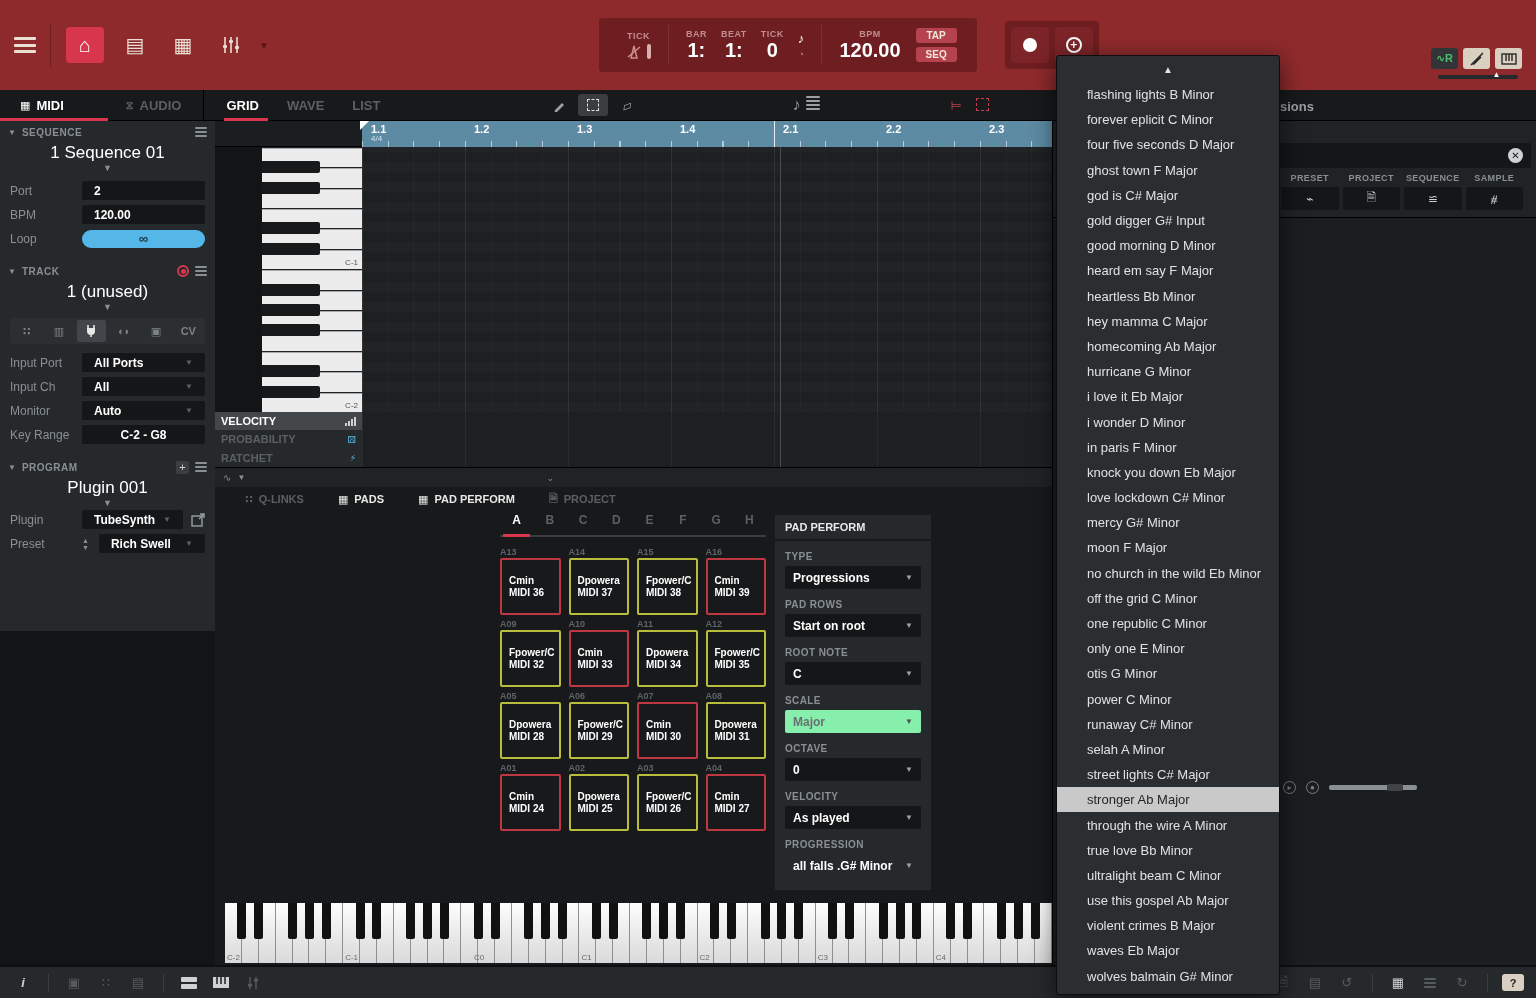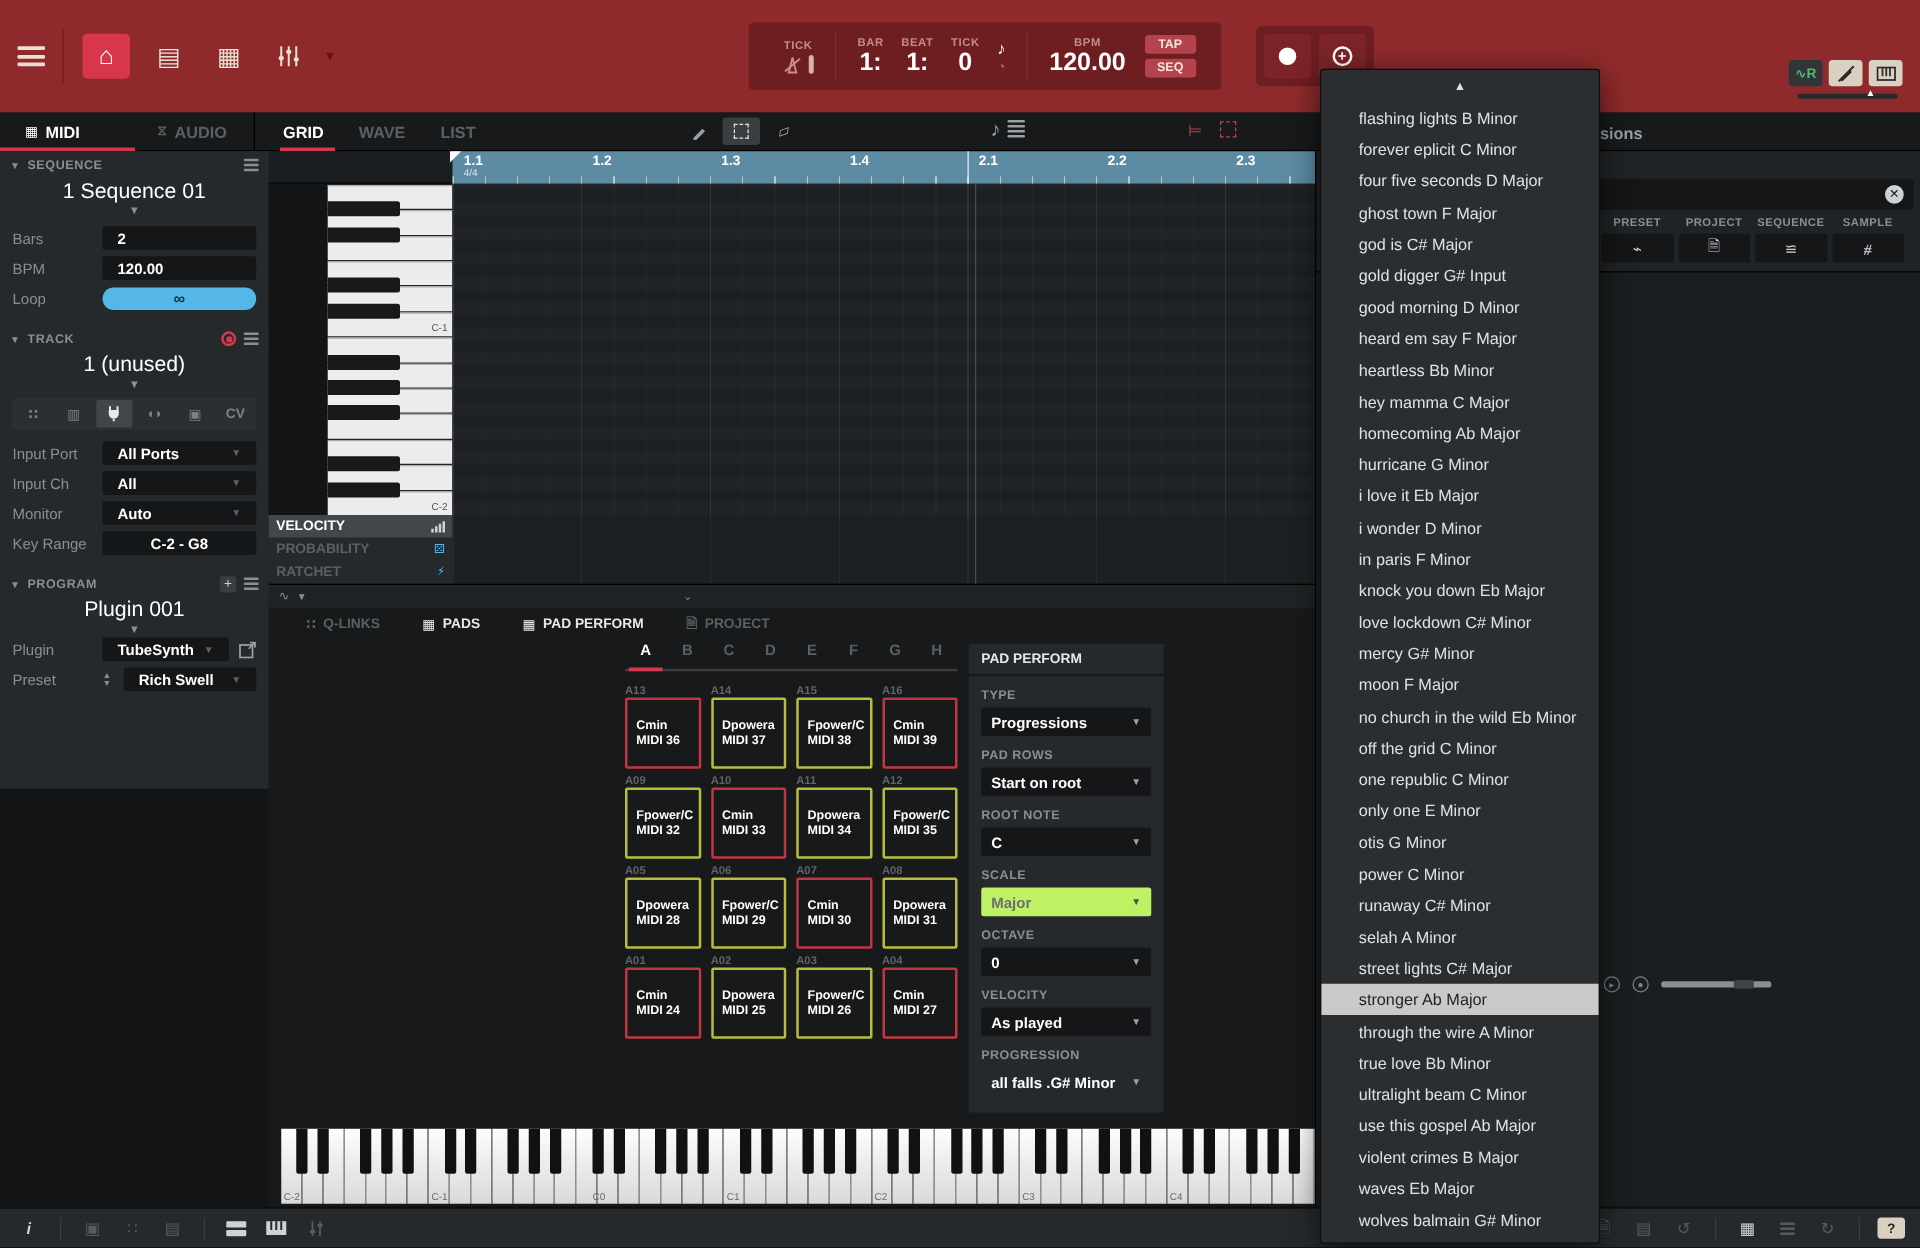--- a/index.html
+++ b/index.html
@@ -123,21 +123,21 @@
   .pad{height:57px;background:#17191b;border:2px solid;border-radius:2px;display:flex;flex-direction:column;justify-content:center;padding-left:7px;gap:1px;cursor:pointer;}
   .pad.red{border-color:var(--pad-red);}
   .pad.yellow{border-color:var(--pad-yel);}
   .pad b{font-size:10px;color:#fff;}
   .pad i{font-size:10px;font-weight:bold;font-style:normal;color:#fff;}
   .pperf{position:absolute;left:560px;top:28px;width:156px;height:375px;background:var(--panel);}
   .pperf-title{height:26px;display:flex;align-items:center;padding:0 10px;font-size:11px;font-weight:bold;color:#e8e8e8;border-bottom:2px solid #17191b;}
   .pp-lab{font-size:10px;font-weight:bold;color:var(--dim);letter-spacing:.4px;margin:10px 10px 4px;}
   .pp-sel{height:23px;margin:0 10px;background:var(--field);border-radius:2px;display:flex;align-items:center;padding:0 8px;font-size:12px;font-weight:bold;color:#fff;cursor:pointer;}
   .pp-sel .car{margin-left:auto;color:#9aa0a3;font-size:8px;}
-  .pp-sel.dis{background:#bef264;color:#6a6f72;}
+  .pp-sel.dis{background:#86efac;color:#6a6f72;}
   .pp-sel.dis .car{color:#4a4f52;}
   .pp-sel.inline{background:none;justify-content:center;gap:6px;}
   .banner{position:absolute;left:565px;top:398px;width:270px;height:24px;background:#d6d6d6;border:1px solid #0a0a0a;border-radius:2px;display:flex;align-items:center;justify-content:center;gap:8px;font-size:12px;font-weight:bold;color:#1a1a1a;z-index:6;cursor:pointer;}
   .banner .car{font-size:9px;}
   .kbd{position:absolute;left:10px;top:416px;width:827px;height:60px;background:#0a0a0a;z-index:4;}
   .kw{position:absolute;top:0;height:60px;background:linear-gradient(#fdfdfd,#d9d9d9);border-right:1px solid #8f8f8f;}
   .kb{position:absolute;top:0;height:36px;background:#111;border-radius:0 0 2px 2px;z-index:2;}
   .klab{position:absolute;bottom:1px;font-size:8px;color:#6a6a6a;z-index:3;}
 
   
@@ -337,21 +337,21 @@
           <i style="width:12px;height:2px;"></i>
           <i style="width:12px;height:2px;"></i>
         </span>
     </div>
     <div class="sec-name">
       <b>1 Sequence 01</b>
         <span class="car">▼</span>
     </div>
     <div style="height:6px;"></div>
     <div class="fld-row">
-        <span class="fld-lab">Bars</span>
+        <span class="fld-lab">Port</span>
         <div class="fld-box">
           <span>2</span>
         </div>
       </div>
     <div class="fld-row">
         <span class="fld-lab">BPM</span>
         <div class="fld-box">
           <span>120.00</span>
         </div>
       </div>

